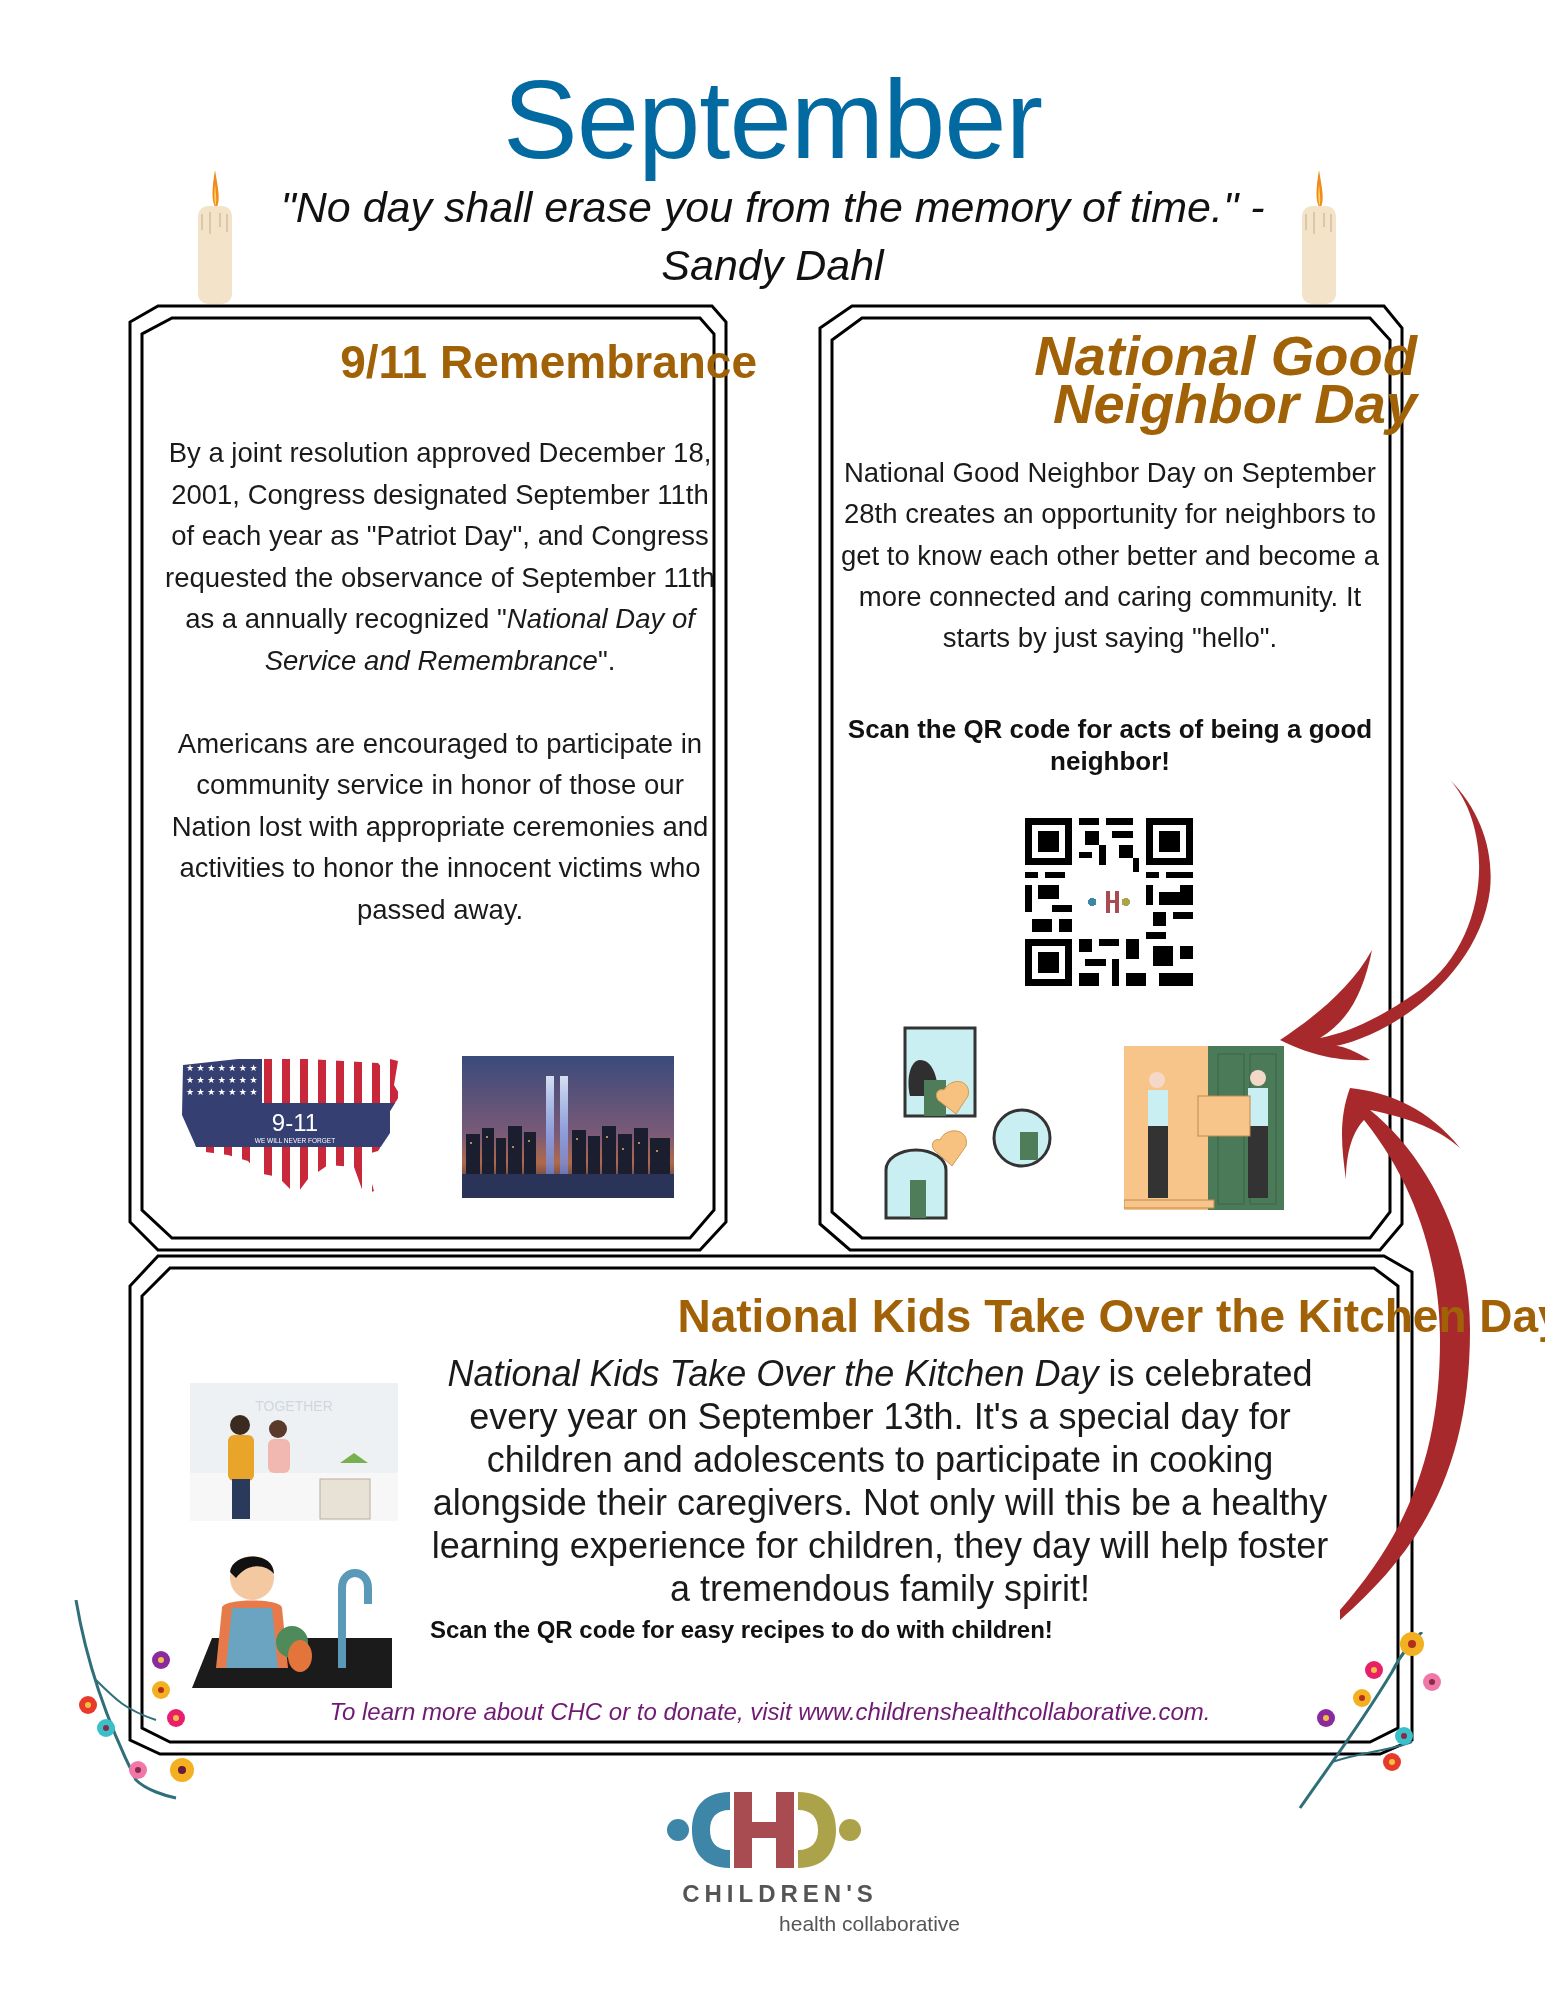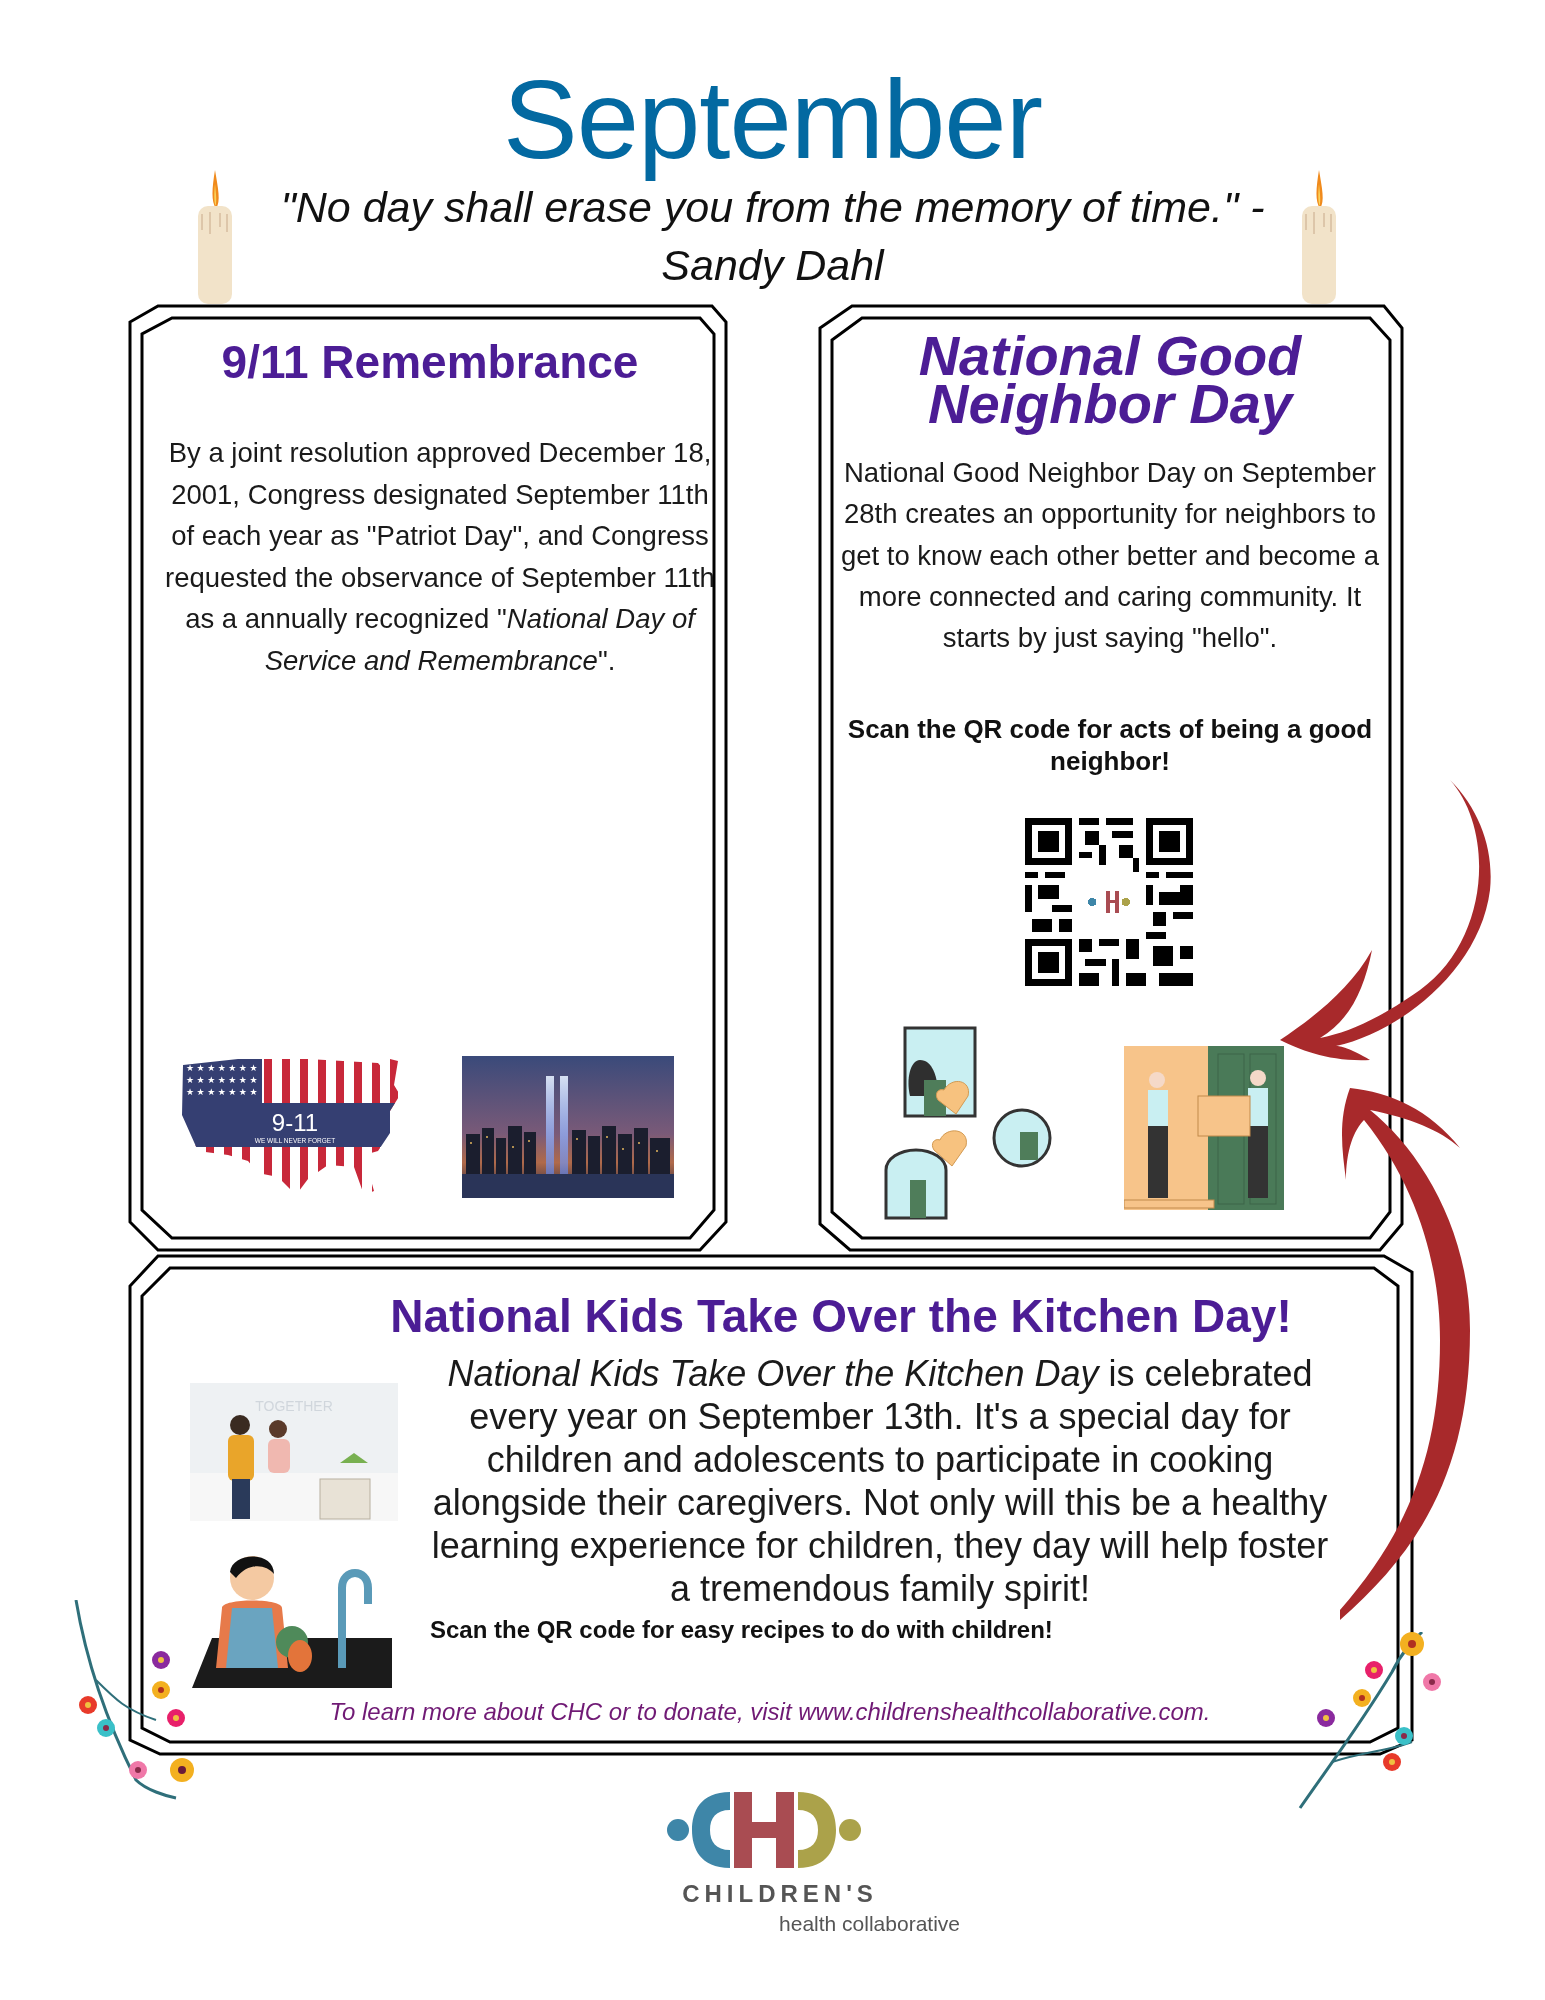--- a/index.html
+++ b/index.html
@@ -1,21 +1,21 @@
 <!DOCTYPE html>
 <html><head>
 <meta charset="utf-8">
 <style>
   html, body { margin:0; padding:0; background:#fff; }
   body { width:1545px; height:2000px; position:relative; overflow:hidden; font-family:"Liberation Sans", sans-serif; color:#111; }
   .abs { position:absolute; }
   .title { left:0; width:1545px; top:60px; text-align:center; font-size:112px; line-height:120px; font-weight:400; color:#0369a1; letter-spacing:-1px; }
   .quote { left:260px; width:1025px; top:178px; text-align:center; font-size:43px; line-height:58px; font-style:italic; color:#111; }
   svg.frames { left:0; top:0; }
-  .panel-title { text-align:center; font-weight:700; color:#4c1d95; }
+  .panel-title { text-align:right; font-weight:700; color:#a16207;padding-left:37px; }
   .body-text { text-align:center; font-size:27.5px; line-height:41.5px; color:#1a1a1a; }
   .p1-title { left:140px; width:580px; top:334px; font-size:46px; line-height:56px; }
   .p1-body { left:160px; width:560px; top:432px; }
   .p2-title { left:840px; width:540px; top:332px; font-size:56px; line-height:48px; font-style:italic; }
   .p2-body { left:838px; width:544px; top:452px; font-size:27.5px; line-height:41.3px; }
   .p2-scan { left:838px; width:544px; top:713px; font-size:26px; line-height:32px; font-weight:700; text-align:center; }
   .p3-title { left:140px; width:1402px; top:1288px; font-size:46px; line-height:56px; }
   .p3-body { left:430px; width:900px; top:1352px; font-size:36px; line-height:43px; }
   .p3-scan { left:430px; width:900px; top:1612px; font-size:24px; line-height:36px; font-weight:700; }
   .footer { left:140px; width:1260px; top:1697px; font-size:24px; line-height:30px; font-style:italic; text-align:center; color:#701a75; }
@@ -53,20 +53,21 @@
 
     <path d="M158 1256 L1384 1256 L1412 1272 L1412 1740 L1380 1754 L160 1754 L130 1740 L130 1286 Z" stroke-width="3"></path>
     <path d="M170 1268 L1374 1268 L1398 1286 L1398 1728 L1370 1742 L170 1742 L142 1728 L142 1296 Z" stroke-width="3"></path>
   </g>
 </svg>
 
 <div class="abs panel-title p1-title">9/11 Remembrance</div>
 <div class="abs body-text p1-body">
   <span>By a joint resolution approved December 18, 2001, Congress designated September 11th of each year as "Patriot Day", and Congress requested the observance of September 11th as a annually recognized "</span><em>National Day of Service and Remembrance</em><span>".</span>
   <br><br>
+  <span>Americans are encouraged to participate in community service in honor of those our Nation lost with appropriate ceremonies and activities to honor the innocent victims who passed away.</span>
 </div>
 
 <svg class="abs" style="left:178px;top:1055px" width="235" height="145" viewBox="0 0 235 145">
   <defs>
     <clipPath id="usmap">
       <path d="M5 10 L60 4 L130 4 L200 8 L205 14 L212 4 L220 6 L216 30 L222 40 L212 56 L212 78 L200 96 L186 100 L196 136 L186 140 L176 112 L150 110 L130 124 L118 140 L100 122 L80 118 L70 106 L50 100 L20 96 L4 60 Z"></path>
     </clipPath>
   </defs>
   <g clip-path="url(#usmap)">
     <rect width="235" height="145" fill="#fff"></rect>

